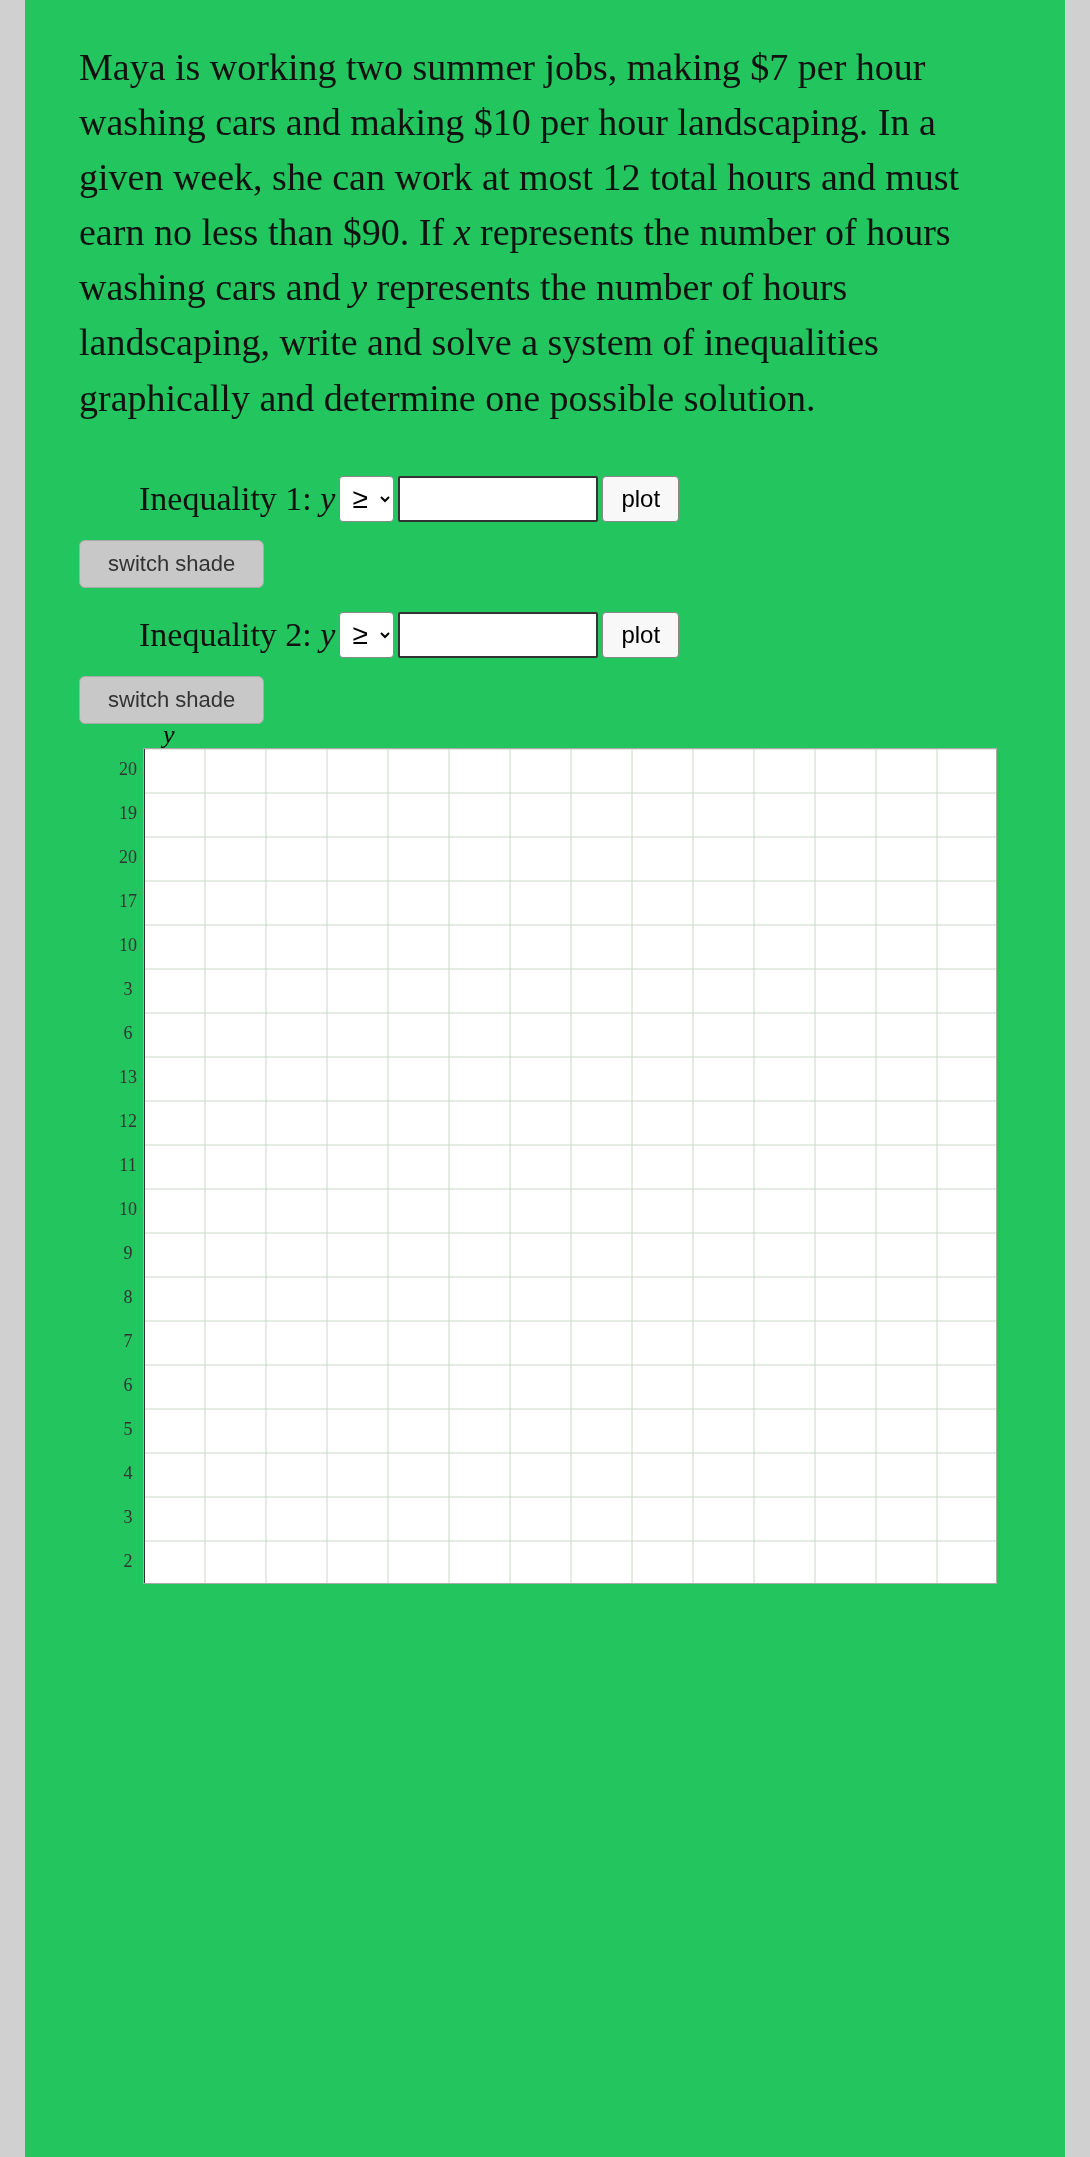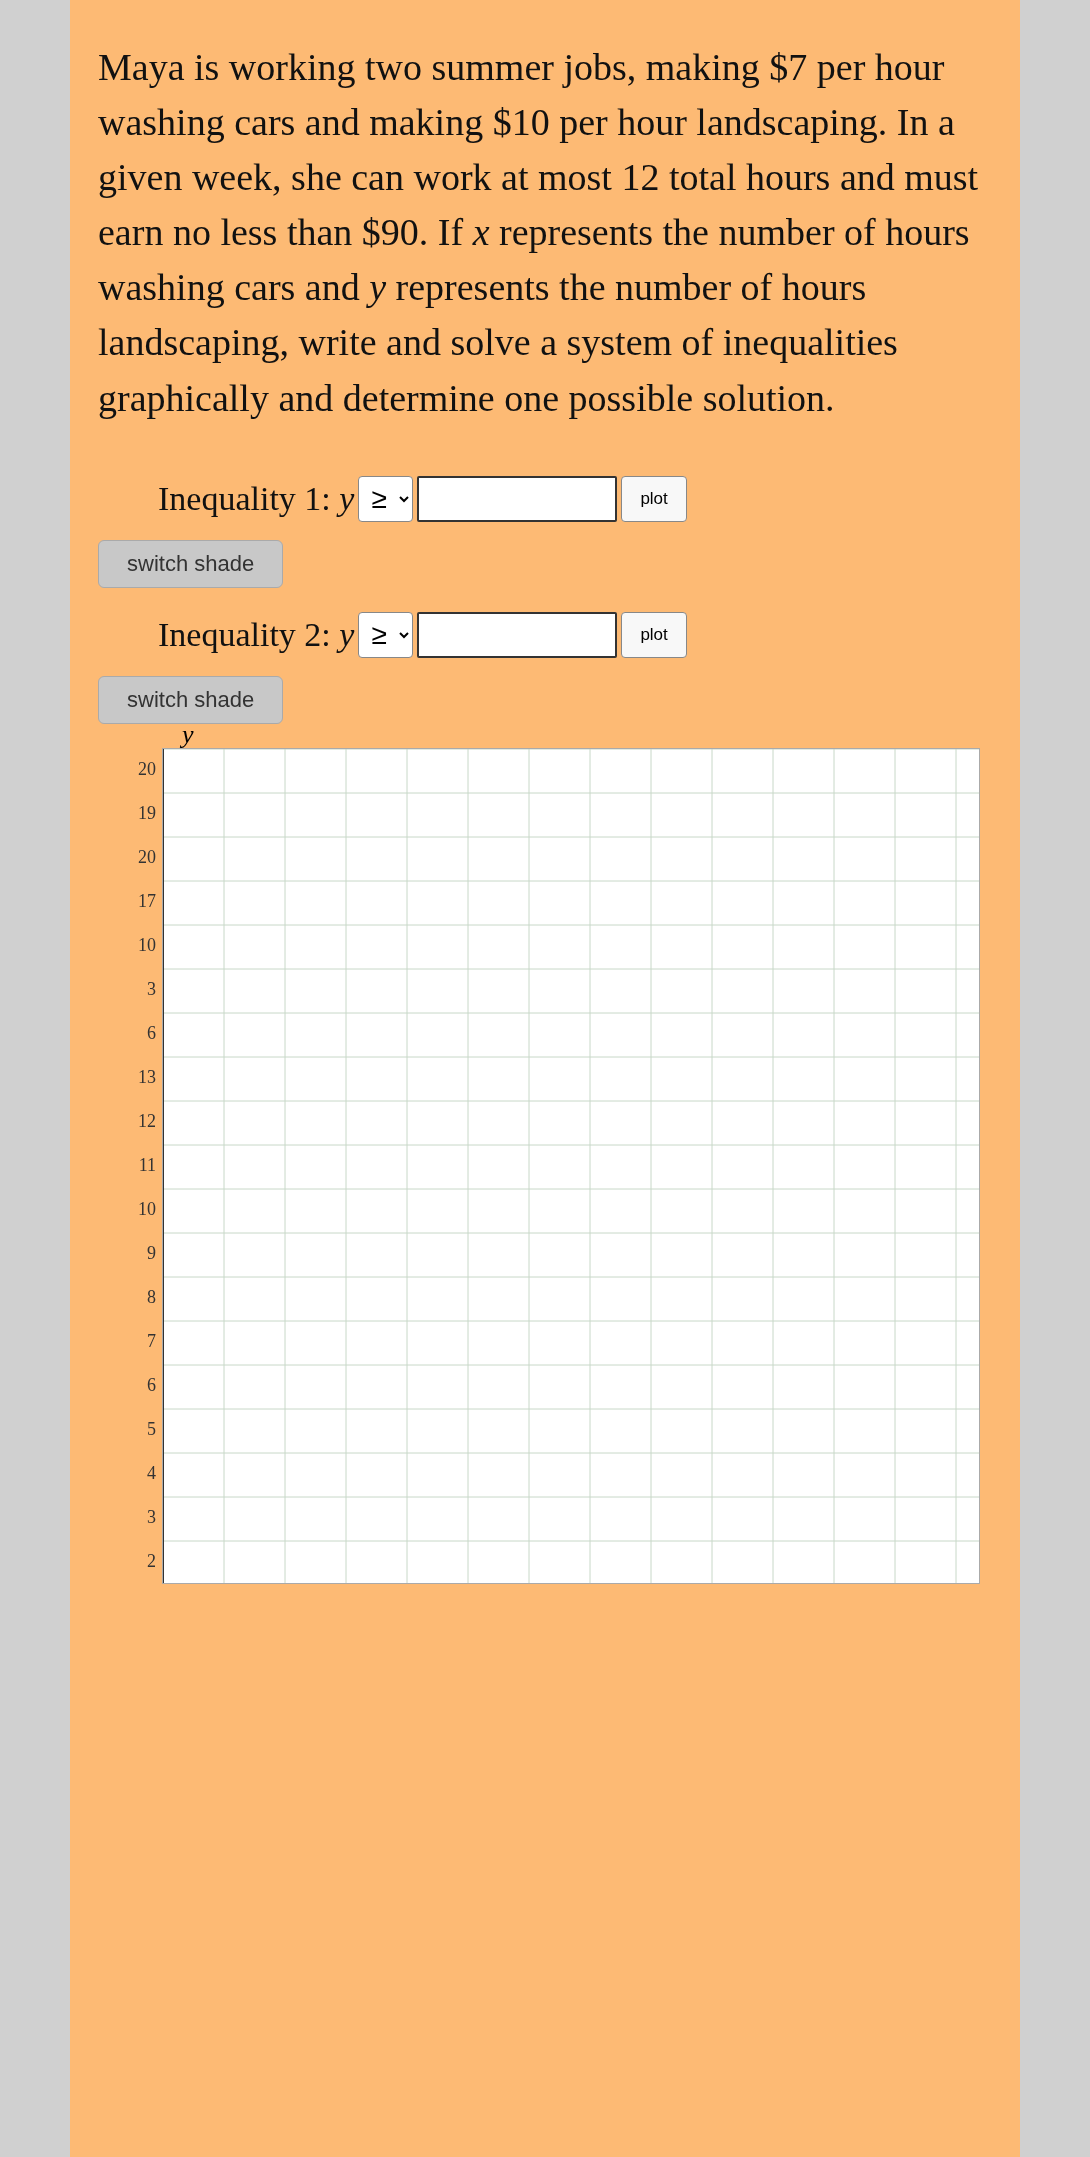--- a/index.html
+++ b/index.html
@@ -3,24 +3,24 @@
   <meta charset="utf-8">
   <style>
     * { box-sizing: border-box; margin: 0; padding: 0; }
     body {
       background: #d0d0d0;
       font-family: Georgia, 'Times New Roman', serif;
       width: 1090px;
       min-height: 2157px;
     }
     .page {
-      background: #fdba74;
-      width: 950px;
+      background: #22c55e;
+      width: 1040px;
       margin: 0 auto;
-      padding: 40px 40px 60px 28px;
+      padding: 40px 40px 60px 54px;
       min-height: 2157px;
       position: relative;
     }
     .problem-text {
       font-size: 38px;
       line-height: 1.45;
       color: #111;
       margin-bottom: 50px;
     }
     .problem-text em {
@@ -52,21 +52,21 @@
     }
     .inequality-input {
       width: 200px;
       height: 46px;
       border: 2px solid #333;
       border-radius: 2px;
       font-size: 22px;
       padding: 4px 8px;
     }
     .plot-button {
-      font-size: 17px;
+      font-size: 24px;
       border: 1.5px solid #888;
       border-radius: 4px;
       padding: 6px 18px;
       background: #f8f8f8;
       cursor: pointer;
       height: 46px;
     }
     .switch-shade-row {
       display: flex;
       justify-content: flex-start;
@@ -94,21 +94,21 @@
       font-style: italic;
     }
     .graph-container {
       display: flex;
       flex-direction: row;
       align-items: flex-start;
     }
     .y-axis-labels {
       display: flex;
       flex-direction: column;
-      align-items: flex-end;
+      align-items: center;
       padding-right: 6px;
       margin-top: 0;
     }
     .y-label {
       font-size: 18px;
       color: #333;
       height: 44px;
       display: flex;
       align-items: center;
       justify-content: flex-end;

